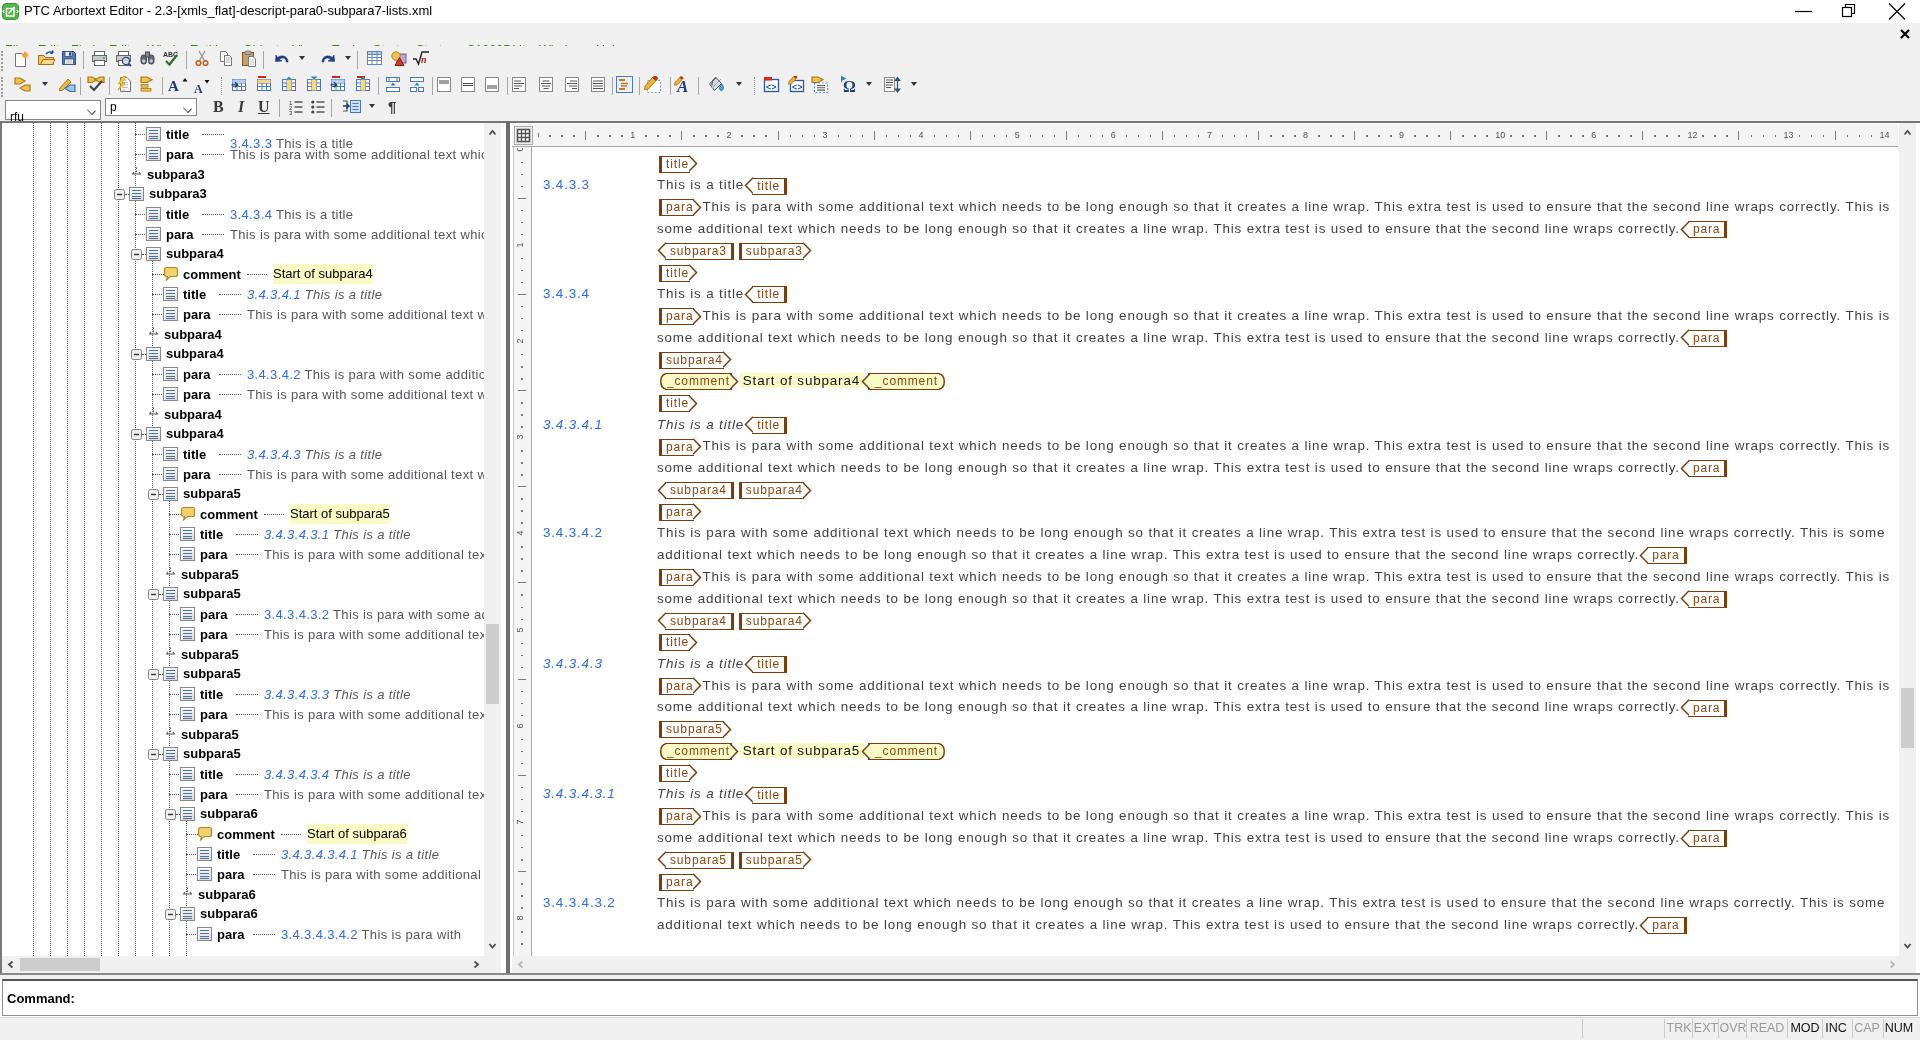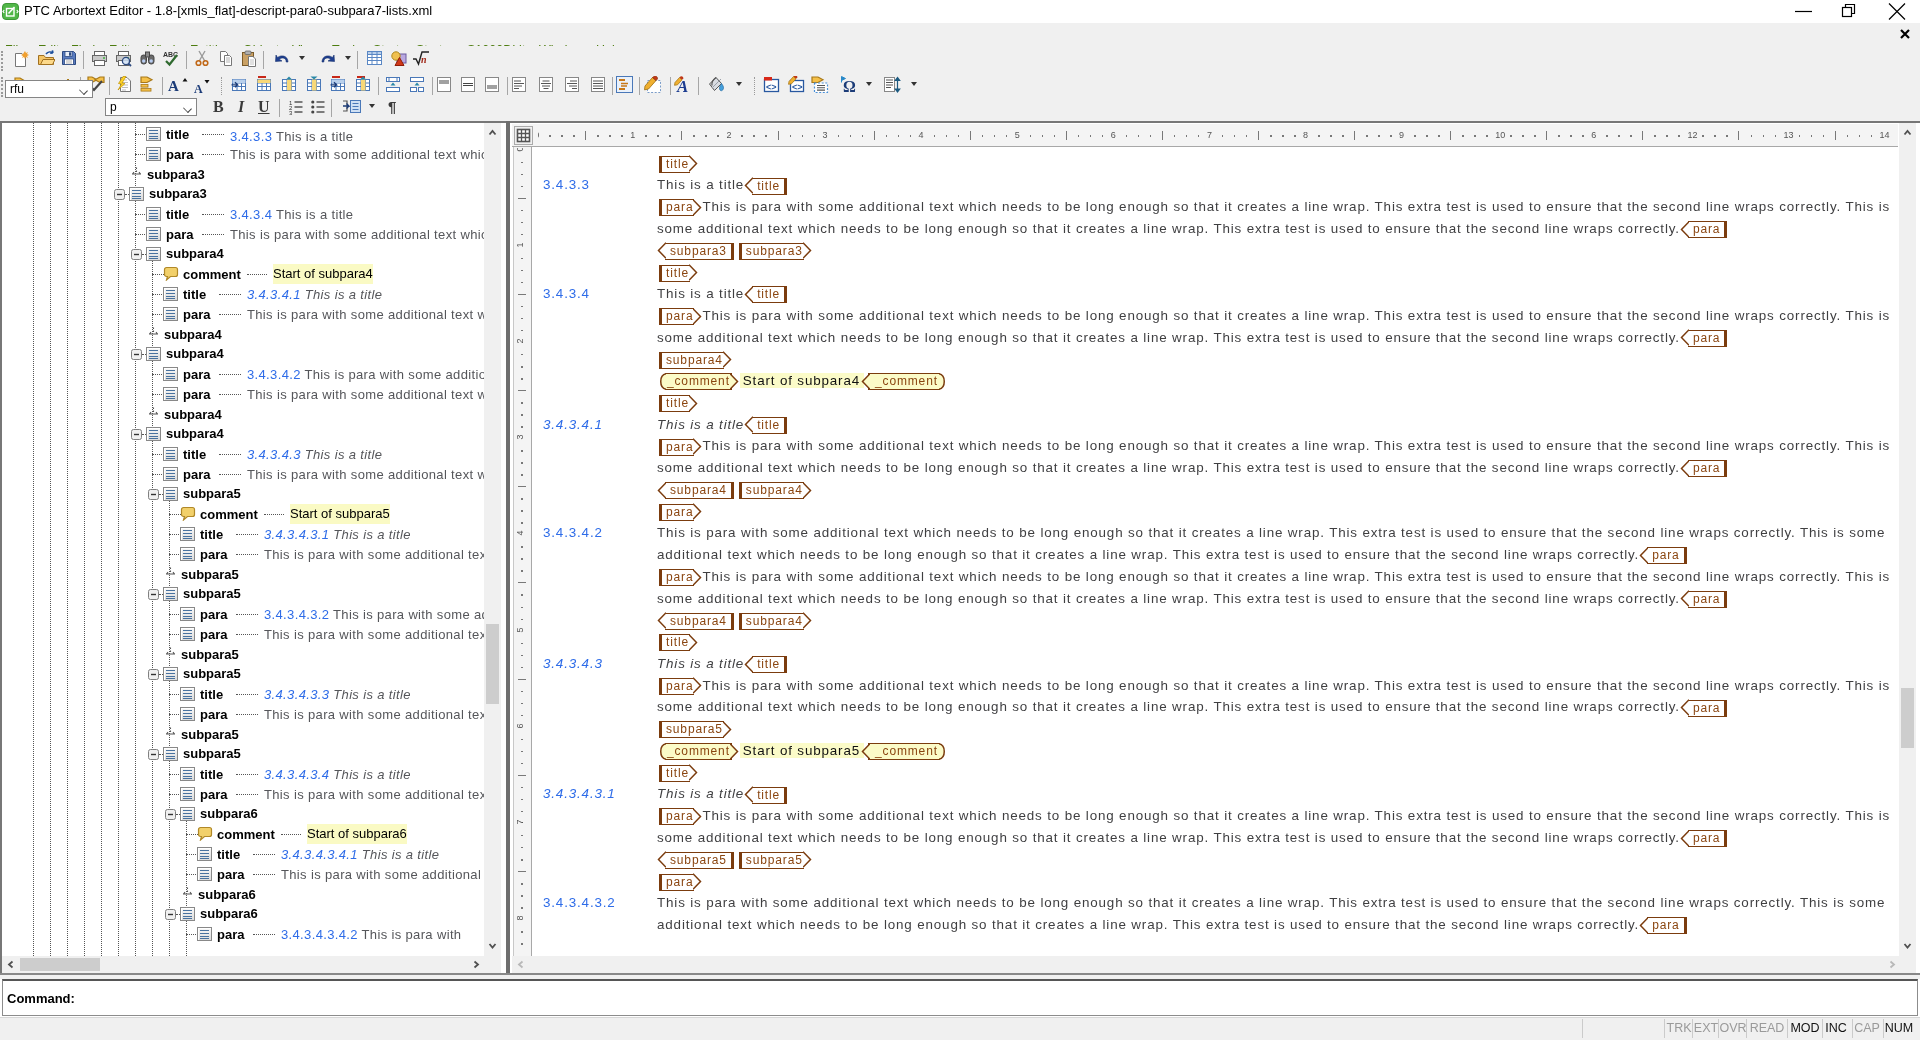--- a/index.html
+++ b/index.html
@@ -55,21 +55,21 @@
 .chl{padding:0 4px 0 3px;color:#111;}
 </style></head>
 <body>
 <div class="abs titlebar">
     <svg class="abs" style="left:2px;top:3px" width="17" height="17">
 <rect x="0.5" y="0.5" width="16" height="16" rx="3.5" fill="#51b748" stroke="#3f9638"></rect>
 <rect x="4.5" y="5.5" width="7.5" height="7.5" fill="none" stroke="#fff" stroke-width="1.4"></rect>
 <path d="M6.5 10.5 L12.5 4" stroke="#fff" stroke-width="1.5"></path>
 <path d="M2.2 7 L1 8.5 L2.2 10 M14.8 7 L16 8.5 L14.8 10" stroke="#fff" stroke-width="1.2" fill="none"></path>
 </svg>
-    <div class="abs title-txt">PTC Arbortext Editor - 1.8-[xmls_flat]-descript-para0-subpara7-lists.xml</div>
+    <div class="abs title-txt">PTC Arbortext Editor - 2.3-[xmls_flat]-descript-para0-subpara7-lists.xml</div>
     <svg class="abs" style="left:1794px;top:0px" width="126" height="23">
       <path d="M1 11.5 H18" stroke="#000" stroke-width="1.2"></path>
       <rect x="48.5" y="7.5" width="9" height="9" fill="none" stroke="#000" stroke-width="1.2"></rect>
       <path d="M51.5 7.5 V4.5 H60.5 V13.5 H57.5" fill="none" stroke="#000" stroke-width="1.2"></path>
       <path d="M95 3.5 L111 19.5 M111 3.5 L95 19.5" stroke="#000" stroke-width="1.2"></path>
     </svg>
   </div>
 <div class="abs menubar">
     <div class="abs menu-item" style="left:5px">File</div>
     <div class="abs menu-item" style="left:38px">Edit</div>
@@ -347,21 +347,21 @@
     <text x="4" y="16" font-size="16" font-weight="bold" fill="#1c3c78" font-family="Liberation Serif">Ω</text>
     <path d="M2.5 0.5 v6 M2.5 0.5 l4 2 l-4 2" fill="#2888c8" stroke="#2888c8" stroke-width="1"></path>
   </svg>
 <div class="abs dd" style="left:866px;top:82px"></div>
 <svg class="abs" style="left:883px;top:76px" width="18" height="18">
     <rect x="1.5" y="1.5" width="10" height="14" fill="#fff" stroke="#888"></rect>
     <path d="M3 4 h7 M3 6.5 h7 M3 9 h7 M3 11.5 h5" stroke="#555" stroke-width="1.1"></path>
     <path d="M14.5 2.5 v12 M14.5 1.5 l-2.2 3 h4.4 Z M14.5 16 l-2.2-3 h4.4 Z" stroke="#1c5a80" stroke-width="1.2" fill="#1c5a80"></path>
   </svg>
 <div class="abs dd" style="left:911px;top:82px"></div>
-<div class="abs combo" style="left:5px;top:80px;width:88px;height:18px;padding:1px 4px">rfu<span class="cv"></span></div>
+<div class="abs combo" style="left:5px;top:100px;width:96px;height:18px;padding:9px 4px">rfu<span class="cv"></span></div>
 <div class="abs combo" style="left:105px;top:98px;width:92px;height:18px;padding:1px 4px">p<span class="cv"></span></div>
 <div class="abs" style="left:213px;top:98px;font-family:'Liberation Serif';font-size:16px;font-weight:bold;color:#3a3a3a">B</div>
 <div class="abs" style="left:238px;top:98px;font-family:'Liberation Serif';font-size:16px;font-style:italic;font-weight:bold;color:#3a3a3a">I</div>
 <div class="abs" style="left:258px;top:98px;font-family:'Liberation Serif';font-size:16px;font-weight:bold;color:#3a3a3a;text-decoration:underline">U</div>
 <div class="abs tsep" style="left:279px;top:99px;height:18px"></div>
 <svg class="abs" style="left:288px;top:98px" width="16" height="18">
     <path d="M6.5 4 h8 M6.5 9 h8 M6.5 14 h8" stroke="#555" stroke-width="1.6"></path>
     <text x="1" y="6.5" font-size="6" fill="#333" font-family="Liberation Sans">1</text>
     <text x="1" y="11.5" font-size="6" fill="#333" font-family="Liberation Sans">2</text>
     <text x="1" y="16.5" font-size="6" fill="#333" font-family="Liberation Sans">3</text>
@@ -396,21 +396,21 @@
     <div class="abs vline" style="left:184px;top:690px;height:143px"></div>
     <div class="abs hdot" style="left:133px;top:11px;width:12px"></div>
     <div class="abs eicon" style="left:144px;top:4px">
       <span class="eline" style="top:2.4px"></span>
       <span class="eline" style="top:5.0px"></span>
       <span class="eline" style="top:7.6px"></span>
       <span class="eline" style="top:10.2px"></span>
     </div>
     <div class="abs trow tname" style="left:164px;top:2px">title</div>
     <div class="abs hdot" style="left:200px;top:11px;width:22px"></div>
-    <div class="abs trow" style="left:228px;top:4px"><span class="tnum">3.4.3.3 </span><span class="ttext">This is a title</span></div>
+    <div class="abs trow" style="left:228px;top:11px"><span class="tnum">3.4.3.3 </span><span class="ttext">This is a title</span></div>
     <div class="abs hdot" style="left:133px;top:31px;width:12px"></div>
     <div class="abs eicon" style="left:144px;top:24px">
       <span class="eline" style="top:2.4px"></span>
       <span class="eline" style="top:5.0px"></span>
       <span class="eline" style="top:7.6px"></span>
       <span class="eline" style="top:10.2px"></span>
     </div>
     <div class="abs trow tname" style="left:164px;top:22px">para</div>
     <div class="abs hdot" style="left:200px;top:31px;width:22px"></div>
     <div class="abs trow" style="left:228px;top:22px"><span class="ttext">This is para with some additional text which needs to be long enough</span></div>

